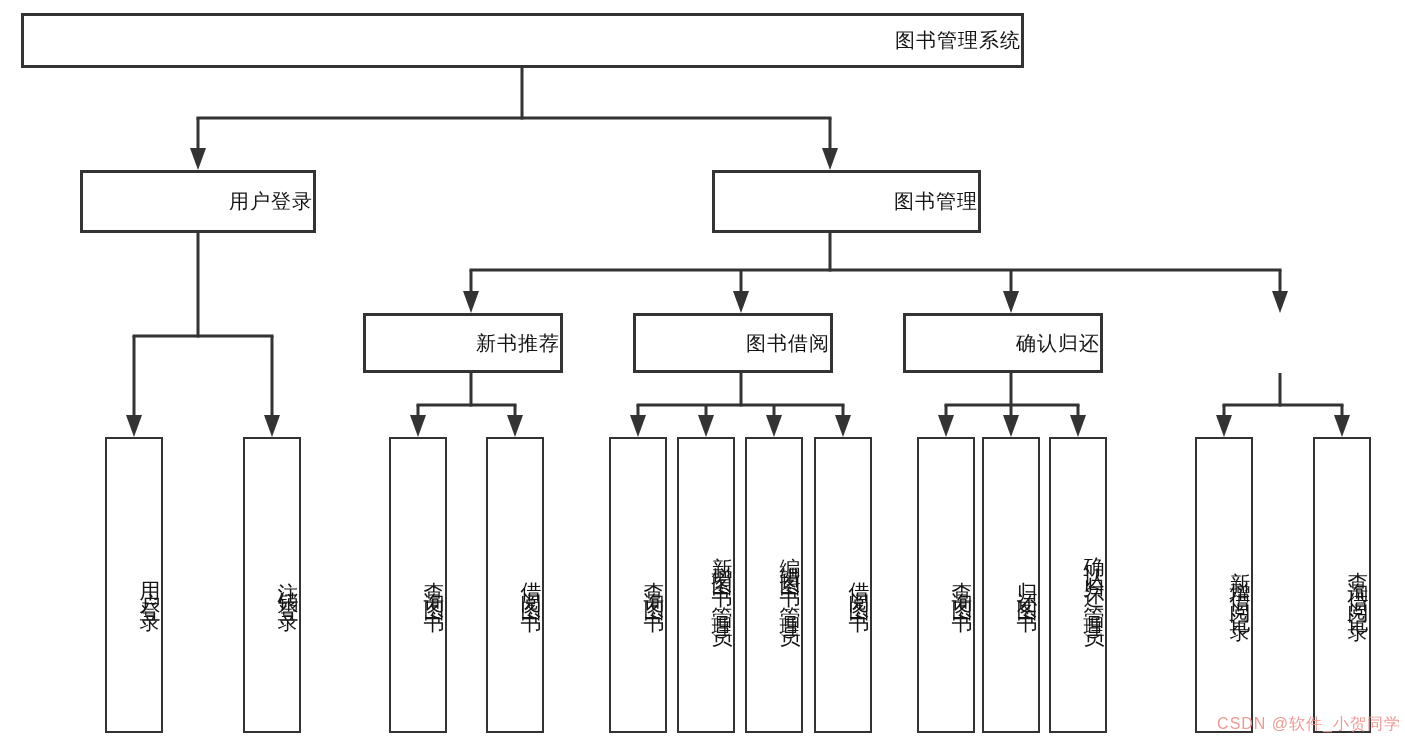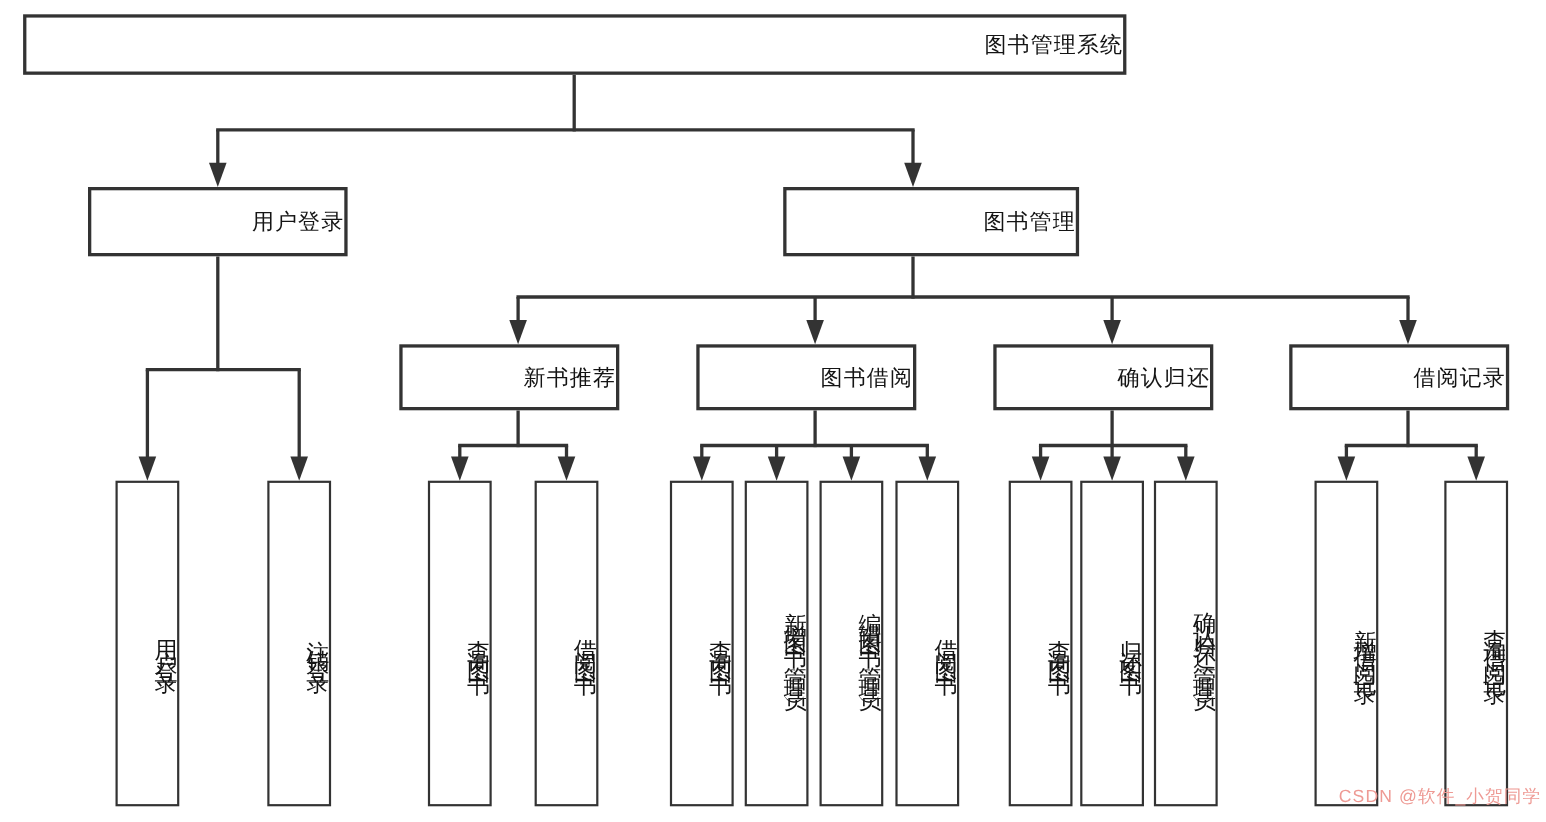--- a/index.html
+++ b/index.html
@@ -141,23 +141,20 @@
 
   <div class="box lvl3" style="left:363px;">
     <span>新书推荐</span>
   </div>
   <div class="box lvl3" style="left:633px;">
     <span>图书借阅</span>
   </div>
   <div class="box lvl3" style="left:903px;">
     <span>确认归还</span>
   </div>
-  <div class="box lvl3" style="left:1172px;">
-    <span>借阅记录</span>
-  </div>
 
   <div class="box leafbox lvl4" style="left:105px;">
     <span class="leaf-label">用户登录</span>
   </div>
   <div class="box leafbox lvl4" style="left:243px;">
     <span class="leaf-label">注销登录</span>
   </div>
 
   <div class="box leafbox lvl4" style="left:389px;">
     <span class="leaf-label">查询图书</span>

